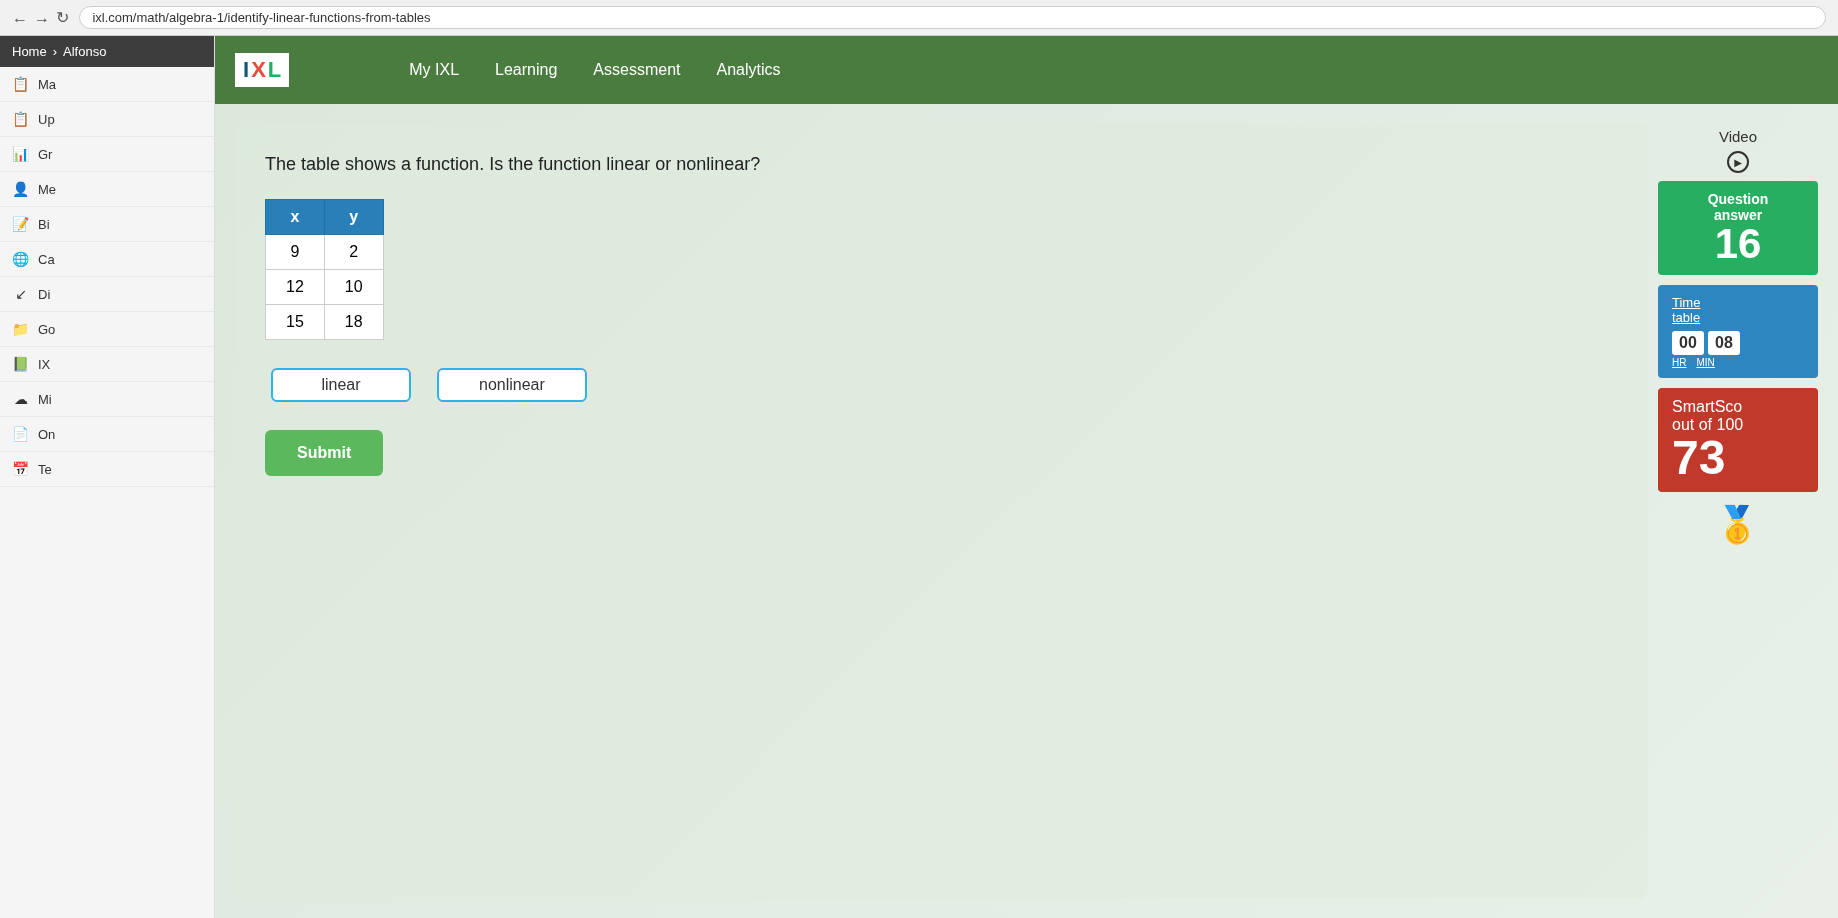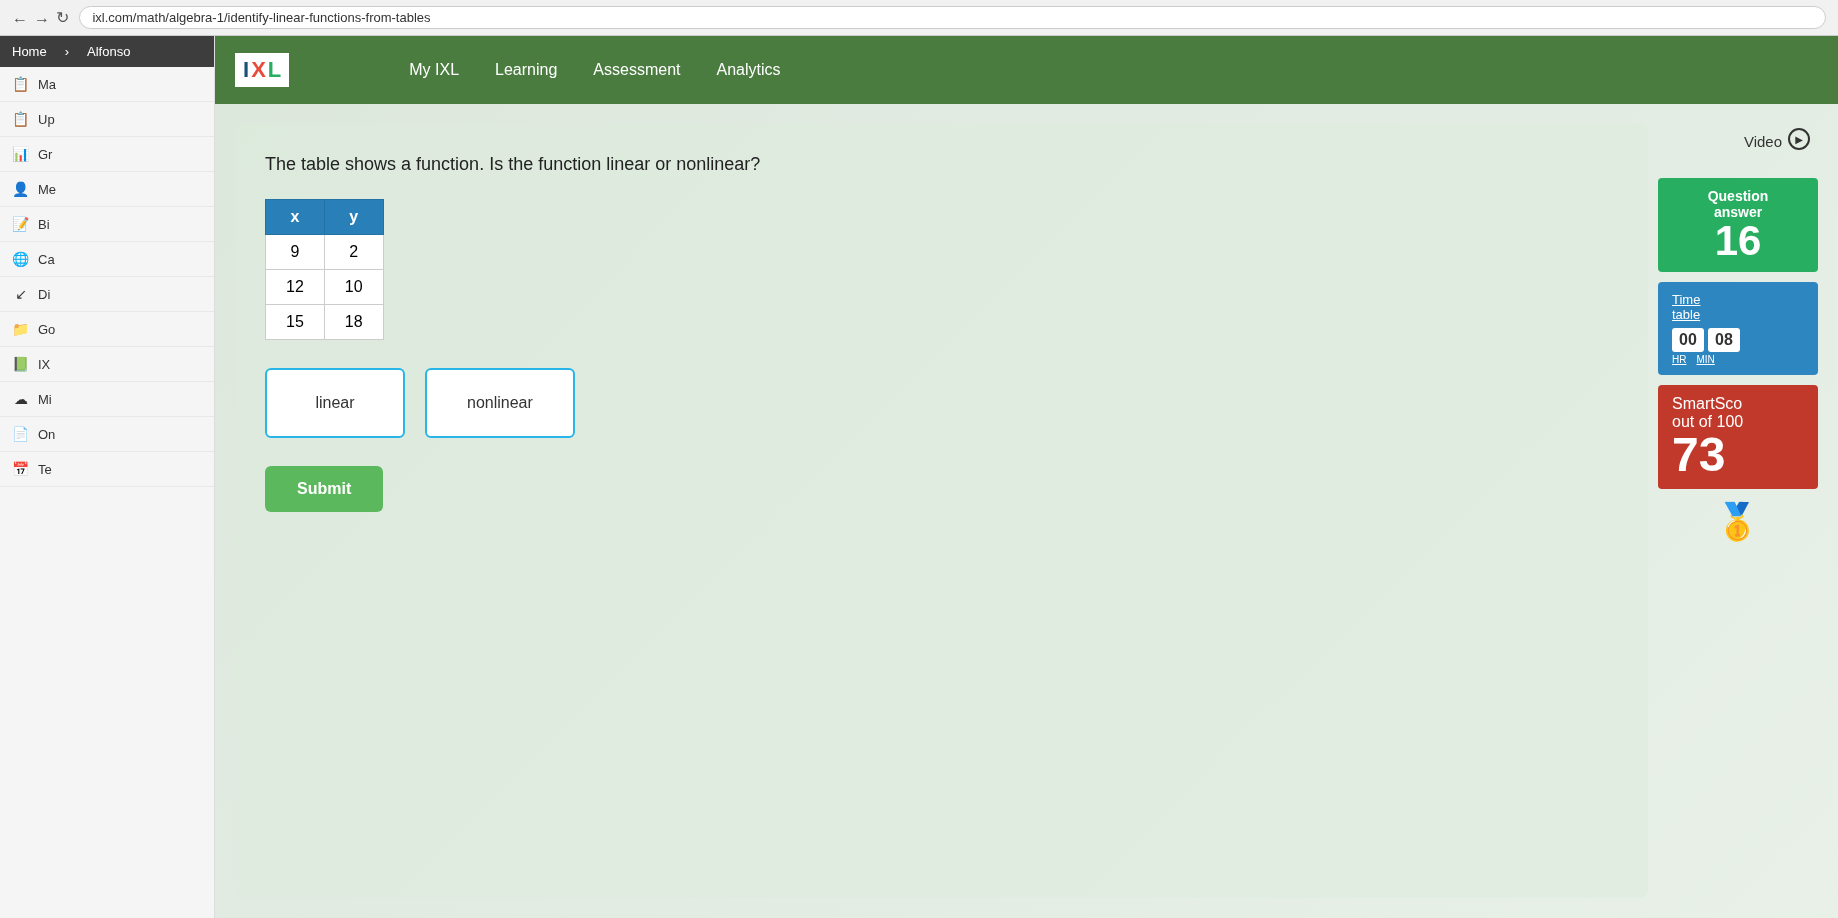--- a/index.html
+++ b/index.html
@@ -113,28 +113,29 @@
     
     .right-panel {
       width: 160px;
       display: flex;
       flex-direction: column;
       gap: 4px;
       margin-left: 10px;
     }
     .video-btn {
       display: flex;
-      align-items: flex-end;
+      align-items: center;
       justify-content: flex-end;
       gap: 6px;
       font-size: 15px;
       color: #333;
       cursor: pointer;
-      margin-bottom: 20px;
+      margin-bottom: 0;
       padding: 4px 8px;
+      flex-direction: column;
     }
     .video-circle {
       width: 22px; height: 22px;
       border: 2px solid #333;
       border-radius: 50%;
       display: flex; align-items: center; justify-content: center;
       font-size: 10px;
     }
     .question-count-box {
       background: #27ae60;
@@ -219,29 +220,30 @@
       border: 1px solid #ccc;
     }
 
     
     .answer-buttons {
       display: flex;
       gap: 20px;
       margin-bottom: 28px;
     }
     .answer-btn {
-      padding: 24px 40px;
+      padding: 6px 40px;
       border: 2px solid #29b5e8;
       background: white;
       border-radius: 6px;
       font-size: 16px;
       cursor: pointer;
       color: #333;
       min-width: 140px;
       text-align: center;
+      margin-left: 6px;
     }
 
     
     .submit-btn {
       background: #5cb85c;
       color: white;
       border: none;
       padding: 14px 32px;
       border-radius: 6px;
       font-size: 16px;
@@ -250,21 +252,21 @@
     }
 
     
     .home-breadcrumb {
       display: flex;
       align-items: center;
       padding: 8px 12px;
       background: #3d3d3d;
       color: white;
       font-size: 13px;
-      gap: 18px;
+      gap: 6px;
     }
   </style>
 </head>
 <body>
 
 <div class="browser-bar">
   <div class="browser-nav">
     <button class="nav-btn">←</button>
     <button class="nav-btn">→</button>
     <button class="nav-btn">↻</button>

